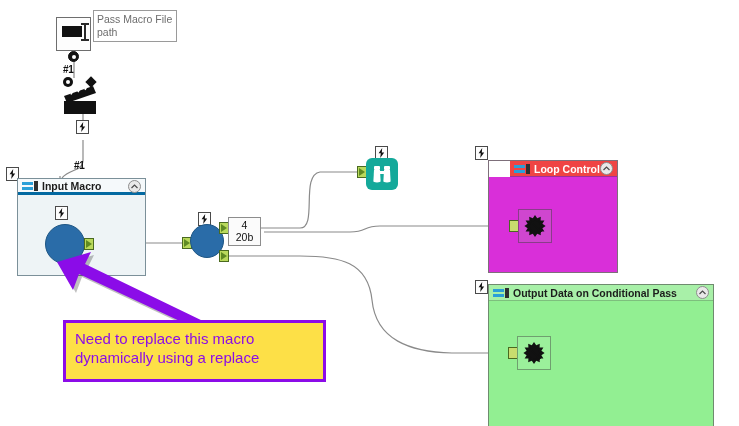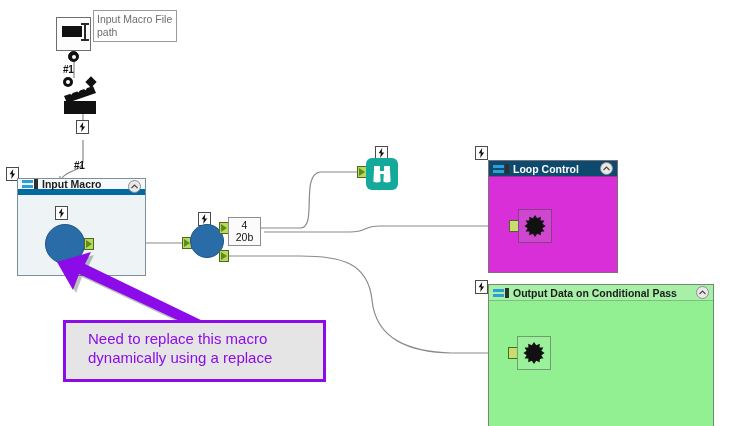--- a/index.html
+++ b/index.html
@@ -93,25 +93,25 @@
   .collapse{
     position:absolute;right:4px;top:1px;
     width:13px;height:13px;border-radius:50%;
     background:#e9e9e9;border:1px solid #8d8d8d;box-sizing:border-box;
     display:flex;align-items:center;justify-content:center;
   }
   .collapse svg{display:block;}
 
   
   .c-blue{border-color:#7b9099;}
-  .c-blue .title{background:#f5f9fb;color:#1c1c1c;border-bottom:6px solid #0369a1;}
+  .c-blue .title{background:#f5f9fb;color:#1c1c1c;border-bottom:3px solid #0369a1;}
   .c-blue .body{background:#eef4f6;}
 
   .c-magenta{border-color:#7d6f7a;}
-  .c-magenta .title{background:#0c4a6e;color:#ffffff;border-bottom:1px solid #9c2f9c;}
+  .c-magenta .title{background:#ef4444;color:#ffffff;border-bottom:1px solid #9c2f9c;margin-left:21px;}
   .c-magenta .body{background:#d92fd9;}
 
   .c-green{border-color:#6f8b6f;}
   .c-green .title{background:#a8f0a8;color:#1c1c1c;border-bottom:1px solid #7dbf7d;}
   .c-green .body{background:#92ef92;}
 
   
   .circle{
     position:absolute;border-radius:50%;
     background:#2a6ca8;border:1px solid #1e5684;box-sizing:border-box;
@@ -154,23 +154,23 @@
   .countbox{
     position:absolute;background:#fbfbfb;border:1px solid #8d8d8d;
     box-sizing:border-box;text-align:center;
     font-size:10.5px;line-height:12px;color:#111;
     padding:1px 4px;
   }
 
   
   .callout{
     position:absolute;
-    border:3px solid #8b0ce8;background:#e5e5e5;box-sizing:border-box;
+    border:3px solid #8b0ce8;background:#fde047;box-sizing:border-box;
     color:#8b0ce8;font-size:15px;line-height:19px;
-    padding:6px 22px;
+    padding:6px 9px;
   }
   .callout .ln{display:block;white-space:nowrap;}
 </style>
 </head>
 <body>
 
 <div id="canvas">
 
   <svg id="wires" viewBox="0 0 739 426" width="739" height="426">
 
@@ -193,21 +193,21 @@
 
   <div class="textinput" style="left:56px;top:17px;">
     <div class="ti-inner"></div>
     <div class="ti-ibeam"></div>
   </div>
   <div class="round-anchor" style="left:68px;top:51px;">
       <i></i>
     </div>
 
   <div class="anno-box" style="left:93px;top:10px;width:84px;height:32px;">
-    <span>Input Macro File path</span>
+    <span>Pass Macro File path</span>
   </div>
 
   <div class="conn-num" style="left:63px;top:64px;">#1</div>
 
   <div class="clapper" style="left:59px;top:74px;">
     <svg width="46" height="42" viewBox="0 0 46 42">
 
       <circle cx="9" cy="8" r="5" fill="#111"></circle>
       <circle cx="9" cy="8" r="2" fill="#fff"></circle>
 

